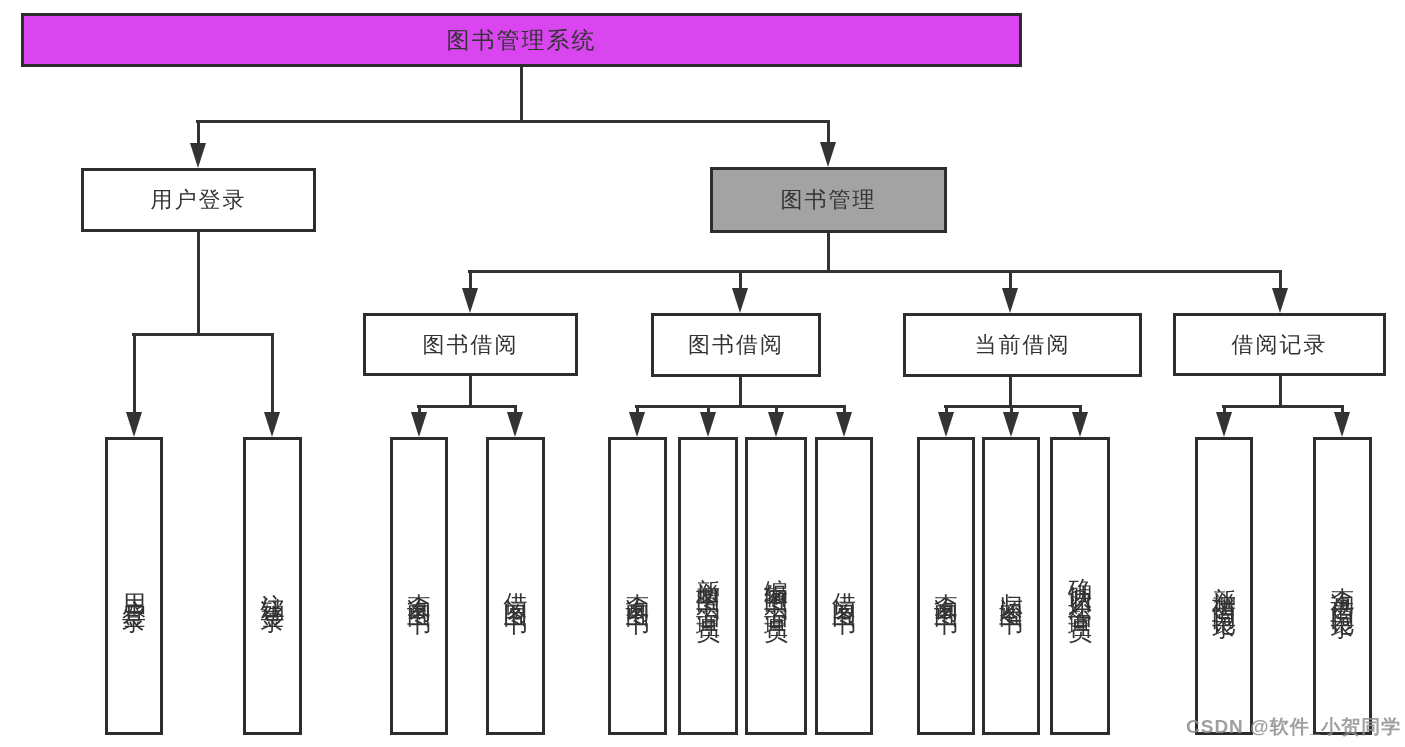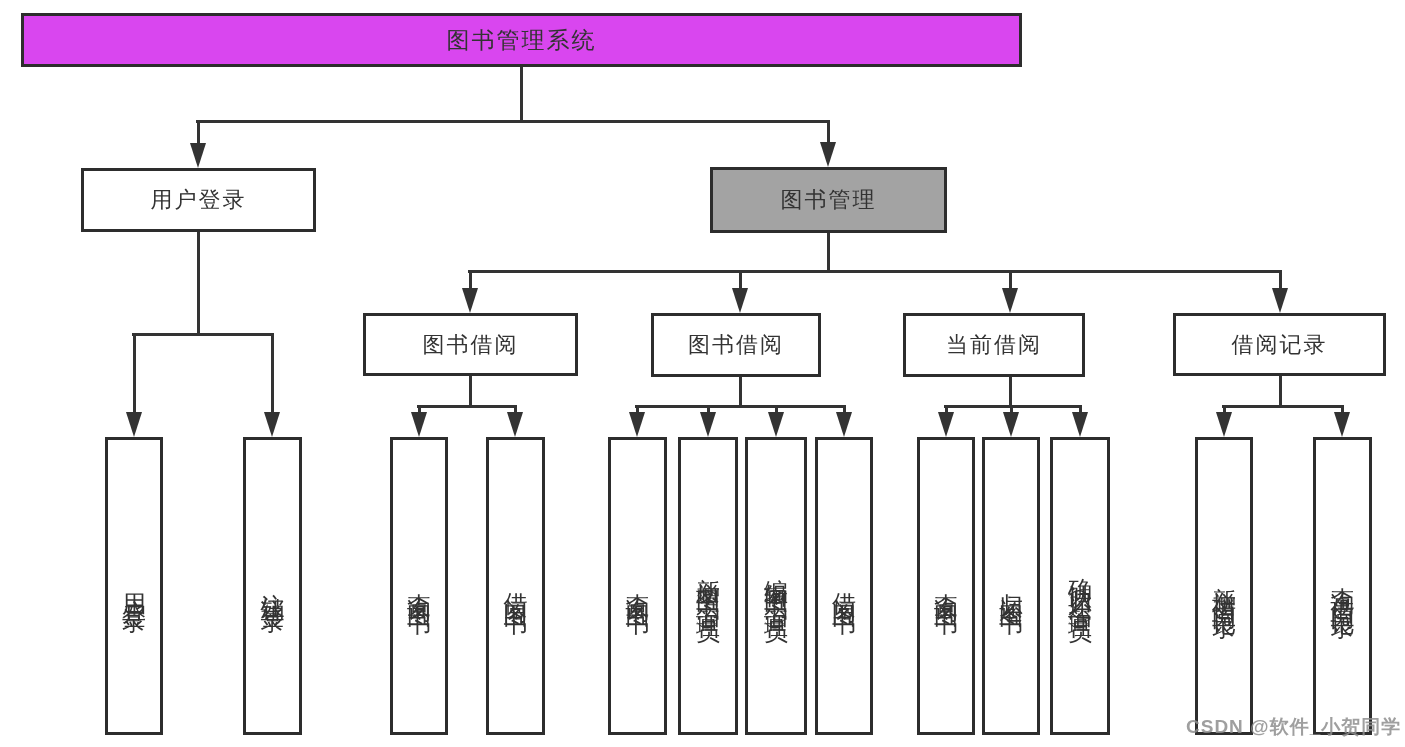--- a/index.html
+++ b/index.html
@@ -68,21 +68,21 @@
   <div class="node" style="left: 710px; top: 167px; width: 237px; height: 66px; border-color: rgb(45, 45, 45); background: #a3a3a3; color: rgb(51, 51, 51);">
     <span class="h-label">图书管理</span>
   </div>
 
   <div class="node" style="left: 363px; top: 313px; width: 215px; height: 63px; border-color: rgb(45, 45, 45); background: rgb(255, 255, 255); color: rgb(51, 51, 51);">
     <span class="h-label">图书借阅</span>
   </div>
   <div class="node" style="left: 651px; top: 313px; width: 170px; height: 64px; border-color: rgb(45, 45, 45); background: rgb(255, 255, 255); color: rgb(51, 51, 51);">
     <span class="h-label">图书借阅</span>
   </div>
-  <div class="node" style="left: 903px; top: 313px; width: 182px; height: 64px; border-color: rgb(45, 45, 45); background: rgb(255, 255, 255); color: rgb(51, 51, 51);">
+  <div class="node" style="left: 903px; top: 313px; width: 239px; height: 64px; border-color: rgb(45, 45, 45); background: rgb(255, 255, 255); color: rgb(51, 51, 51);">
     <span class="h-label">当前借阅</span>
   </div>
   <div class="node" style="left: 1173px; top: 313px; width: 213px; height: 63px; border-color: rgb(45, 45, 45); background: rgb(255, 255, 255); color: rgb(51, 51, 51);">
     <span class="h-label">借阅记录</span>
   </div>
 
   <div class="node" style="left: 105px; top: 437px; width: 58px; height: 298px; border-color: rgb(45, 45, 45); background: rgb(255, 255, 255); color: rgb(51, 51, 51);">
     <span class="v-label">用户登录</span>
   </div>
   <div class="node" style="left: 243px; top: 437px; width: 59px; height: 298px; border-color: rgb(45, 45, 45); background: rgb(255, 255, 255); color: rgb(51, 51, 51);">

